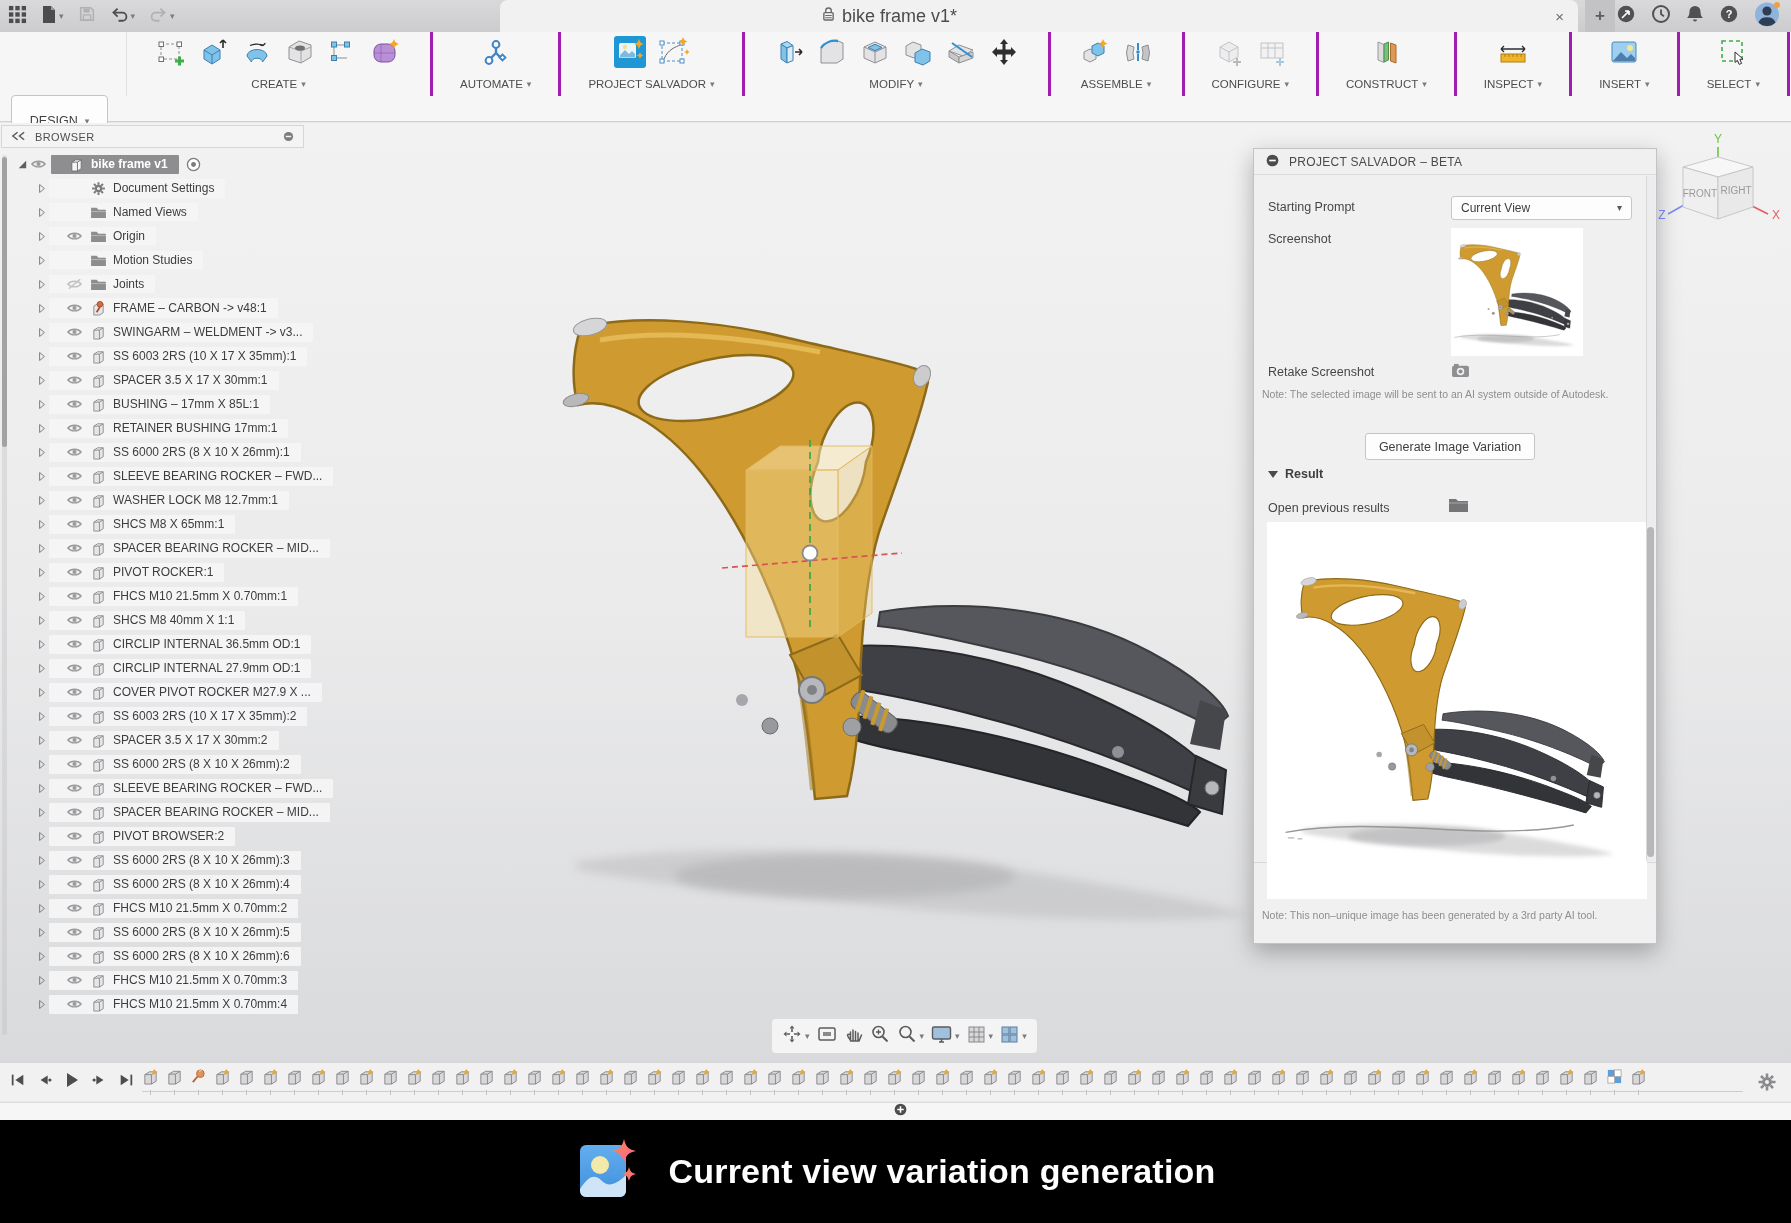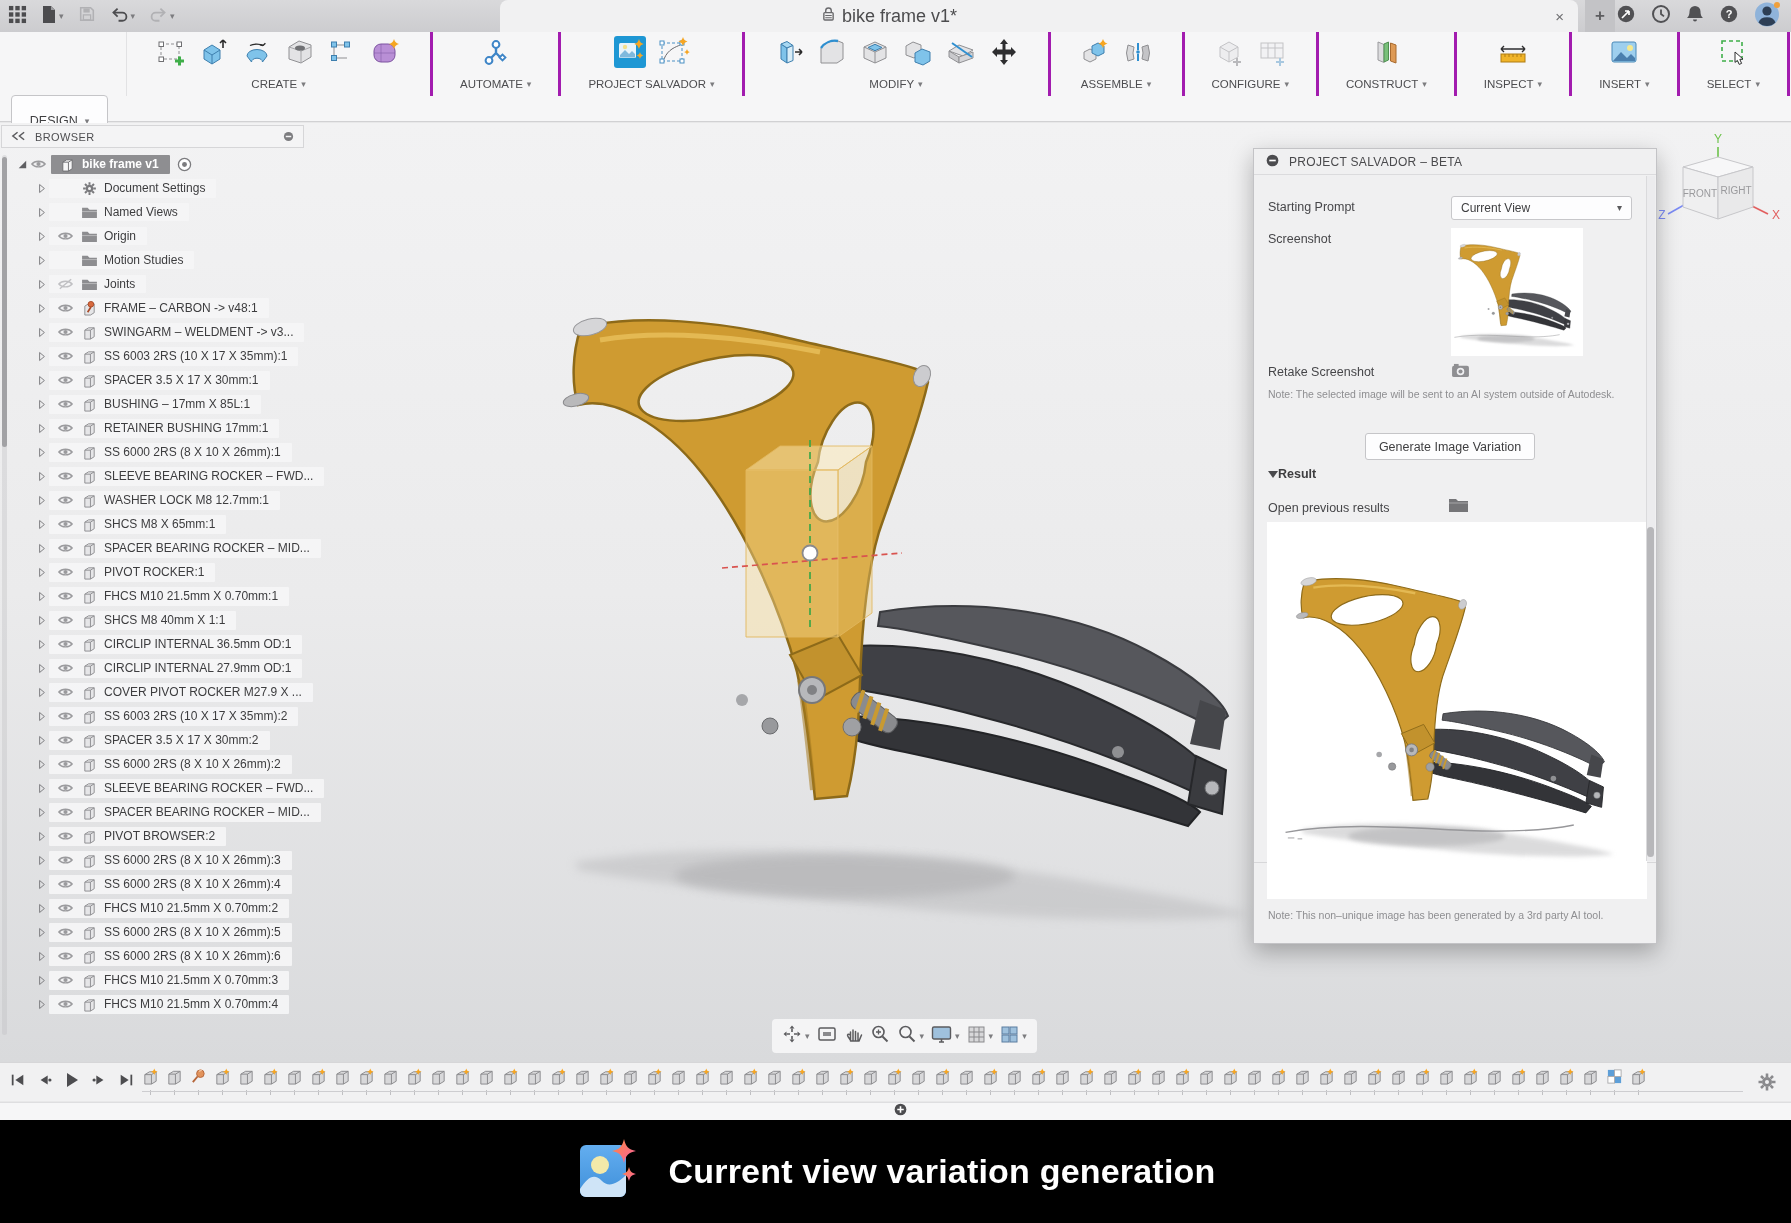--- a/index.html
+++ b/index.html
@@ -62,21 +62,21 @@
   .bh-right { margin-left:auto; display:flex; align-items:center; }
   .tree { padding-top:4px; position:relative; }
   .browser-vscroll { position:absolute; left:2px; top:30px; width:5px; height:880px;
     background:rgba(190,190,193,0.35); border-radius:3px; }
   .browser-vthumb { position:absolute; left:2px; top:32px; width:5px; height:290px;
     background:#a2a2a5; border-radius:3px; }
   .trow { height:24px; display:flex; align-items:center; font-size:12px; color:#3d3d3f; }
   .trow .exp { width:15px; margin-left:34px; display:flex; align-items:center; justify-content:center; flex:none; }
   .trow.root .exp { margin-left:14px; }
   .pill { display:flex; align-items:center; gap:5px; background:rgba(245,245,246,0.92);
-    padding:2px 11px 2px 7px; border-radius:1px; white-space:nowrap; }
+    padding:2px 11px 2px 16px; border-radius:1px; white-space:nowrap; }
   .trow.root .pill { background:#8e8e91; color:#fff; font-weight:bold; }
   .cell-eye { width:19px; display:flex; justify-content:center; flex:none; }
   .cell-ico { width:19px; display:flex; justify-content:center; flex:none; }
   .root-eye { width:19px; display:flex; justify-content:center; margin-right:3px; }
   .root-radio { margin-left:7px; display:flex; }
 
   
   .viewcube { position:absolute; right:6px; top:6px; }
 
   
@@ -90,25 +90,25 @@
   .panel-header { height:26px; display:flex; align-items:center; gap:10px; padding:0 12px;
     font-size:12px; letter-spacing:0.3px; color:#4a4a4d; border-bottom:1px solid #dbdbdd; }
   .panel-body { position:relative; height:687px; }
   .plabel { position:absolute; left:14px; font-size:12.5px; color:#464649; }
   .pselect { position:absolute; left:197px; top:21px; width:181px; height:24px; background:#fdfdfe;
     border:1px solid #c7c7ca; border-radius:3px; display:flex; align-items:center;
     padding:0 9px; font-size:12px; color:#3e3e40; cursor:default; }
   .pselect .caret { margin-left:auto; font-size:10px; color:#5a5a5d; }
   .thumb-box { position:absolute; left:197px; top:53px; width:132px; height:128px; background:#fff; }
   .retake-cam { position:absolute; left:197px; top:188px; }
-  .pnote { position:absolute; left:14px; right:30px; font-size:10.5px; color:#8e8e91; }
+  .pnote { position:absolute; left:8px; right:30px; font-size:10.5px; color:#8e8e91; }
   .gen-btn { position:absolute; left:111px; top:258px; width:170px; height:27px;
     background:#fdfdfe; border:1px solid #c5c5c8; border-radius:3px;
     display:flex; align-items:center; justify-content:center; font-size:12.5px; color:#3e3e40; cursor:default; }
-  .result-hdr { position:absolute; left:14px; top:292px; display:flex; align-items:center; 
+  .result-hdr { position:absolute; left:14px; top:292px; display:flex; align-items:center; gap:7px;
     font-size:12.5px; font-weight:bold; color:#3e3e40; cursor:default; }
   .tri-down { width:0; height:0; border-left:5px solid transparent; border-right:5px solid transparent;
     border-top:7px solid #4a4a4d; }
   .openprev-ico { position:absolute; left:194px; top:322px; }
   .result-box { position:absolute; left:13px; top:347px; width:380px; height:377px; background:#fff; }
   .panel-vtrack { position:absolute; right:1px; top:1px; bottom:1px; width:9px; background:#ececee;
     border-left:1px solid #dadadc; }
   .panel-vthumb { position:absolute; right:2px; top:352px; width:7px; height:330px; background:#b7b7ba;
     border-radius:4px; }
   .panel-footer { height:41px; border-top:1px solid #d7d7d9; display:flex; align-items:center;

